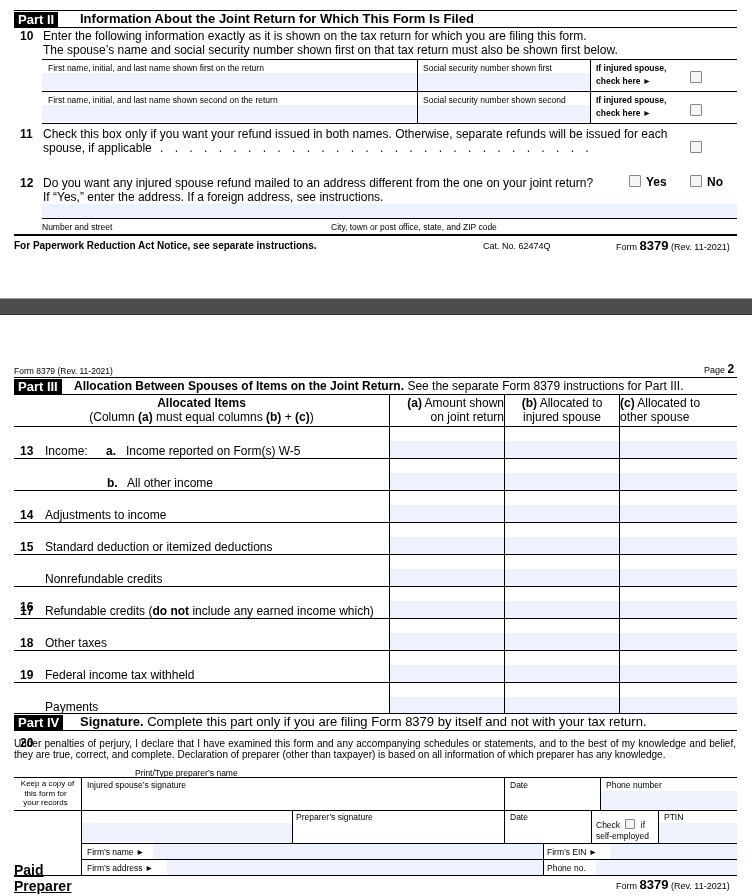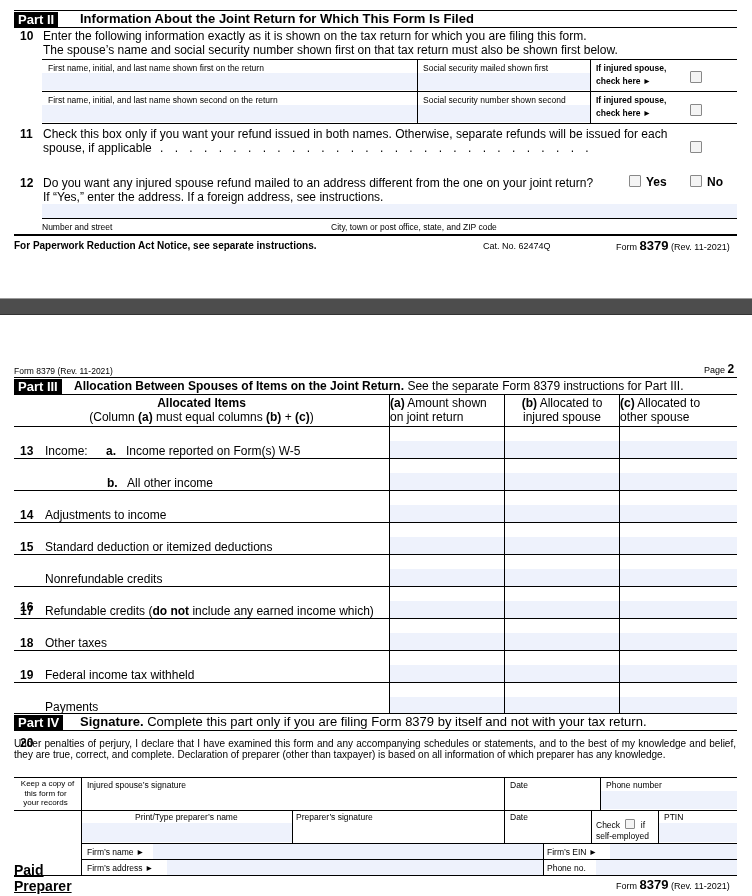--- a/index.html
+++ b/index.html
@@ -31,21 +31,21 @@
   <div class="hline" style="left:14px;top:27px;width:723px;"></div>
 
   <div class="linenum" style="left:20px;top:29px;">10</div>
   <div class="abs normal" style="left:43px;top:29px;">Enter the following information exactly as it is shown on the tax return for which you are filing this form.</div>
   <div class="abs normal" style="left:43px;top:43px;">The spouse’s name and social security number shown first on that tax return must also be shown first below.</div>
   <div class="hline" style="left:42px;top:59px;width:695px;"></div>
 
   <div class="abs tiny" style="left:48px;top:63px;">First name, initial, and last name shown first on the return</div>
   <div class="abs fill" style="left:42px;top:73px;width:375px;height:17px;"></div>
   <div class="vline" style="left:417px;top:60px;height:31px;"></div>
-  <div class="abs tiny" style="left:423px;top:63px;">Social security mailed shown first</div>
+  <div class="abs tiny" style="left:423px;top:63px;">Social security number shown first</div>
   <div class="abs fill" style="left:418px;top:73px;width:172px;height:17px;"></div>
   <div class="vline" style="left:590px;top:60px;height:31px;"></div>
   <div class="abs tiny bold" style="left:596px;top:63px;">If injured spouse,</div>
   <div class="abs tiny bold" style="left:596px;top:76px;">check here ►</div>
   <div class="cb" style="left:690px;top:71px;"></div>
   <div class="hline" style="left:42px;top:91px;width:695px;"></div>
 
   <div class="abs tiny" style="left:48px;top:95px;">First name, initial, and last name shown second on the return</div>
   <div class="abs fill" style="left:42px;top:105px;width:375px;height:17px;"></div>
   <div class="vline" style="left:417px;top:92px;height:31px;"></div>
@@ -100,21 +100,21 @@
     <span class="bold">Allocation Between Spouses of Items on the Joint Return.</span>
     <span>See the separate Form 8379 instructions for Part III.</span>
   </div>
   <div class="hline" style="left:14px;top:394px;width:723px;"></div>
 
   <div class="abs bold" style="left:14px;top:396px;width:375px;text-align:center;font-size:12px;">Allocated Items</div>
   <div class="abs" style="left:14px;top:410px;width:375px;text-align:center;font-size:12px;">
     <span>(Column </span><span class="bold">(a)</span><span> must equal columns </span><span class="bold">(b)</span><span> + </span><span class="bold">(c)</span><span>)</span>
   </div>
 
-  <div class="abs" style="left:390px;top:396px;width:114px;text-align:left;font-size:12px;line-height:14px;">
+  <div class="abs" style="left:390px;top:396px;width:114px;text-align:right;font-size:12px;line-height:14px;">
     <span class="bold">(a)</span><span> Amount shown</span><br>
     <span>on joint return</span>
   </div>
   <div class="abs" style="left:505px;top:396px;width:114px;text-align:center;font-size:12px;line-height:14px;">
     <span class="bold">(b)</span><span> Allocated to</span><br>
     <span>injured spouse</span>
   </div>
   <div class="abs" style="left:620px;top:396px;width:117px;text-align:left;font-size:12px;line-height:14px;">
     <span class="bold">(c)</span><span> Allocated to</span><br>
     <span>other spouse</span>
@@ -227,21 +227,21 @@
   <div class="vline" style="left:600px;top:778px;height:32px;"></div>
   <div class="abs" style="left:606px;top:780px;font-size:8.5px;">Phone number</div>
   <div class="abs fill" style="left:601px;top:791px;width:136px;height:18px;"></div>
   <div class="hline" style="left:14px;top:810px;width:723px;"></div>
 
   <div class="abs bold" style="left:14px;top:862px;font-size:14px;line-height:16px;text-decoration:underline;">
     <span>Paid</span><br>
     <span>Preparer</span><br>
     <span>Use Only</span>
   </div>
-  <div class="abs" style="left:87px;top:812px;font-size:8.5px;padding-left:48px;">Print/Type preparer’s name</div>
+  <div class="abs" style="left:87px;top:768px;font-size:8.5px;padding-left:48px;">Print/Type preparer’s name</div>
   <div class="abs fill" style="left:82px;top:823px;width:210px;height:19px;"></div>
   <div class="vline" style="left:292px;top:811px;height:32px;"></div>
   <div class="abs" style="left:296px;top:812px;font-size:8.5px;">Preparer’s signature</div>
   <div class="abs" style="left:293px;top:823px;width:210px;height:19px;"></div>
   <div class="vline" style="left:504px;top:811px;height:32px;"></div>
   <div class="abs" style="left:510px;top:812px;font-size:8.5px;">Date</div>
   <div class="abs" style="left:505px;top:823px;width:86px;height:19px;"></div>
   <div class="vline" style="left:591px;top:811px;height:32px;"></div>
   <div class="abs" style="left:596px;top:819px;font-size:8.5px;white-space:nowrap;">
     <span>Check</span>

